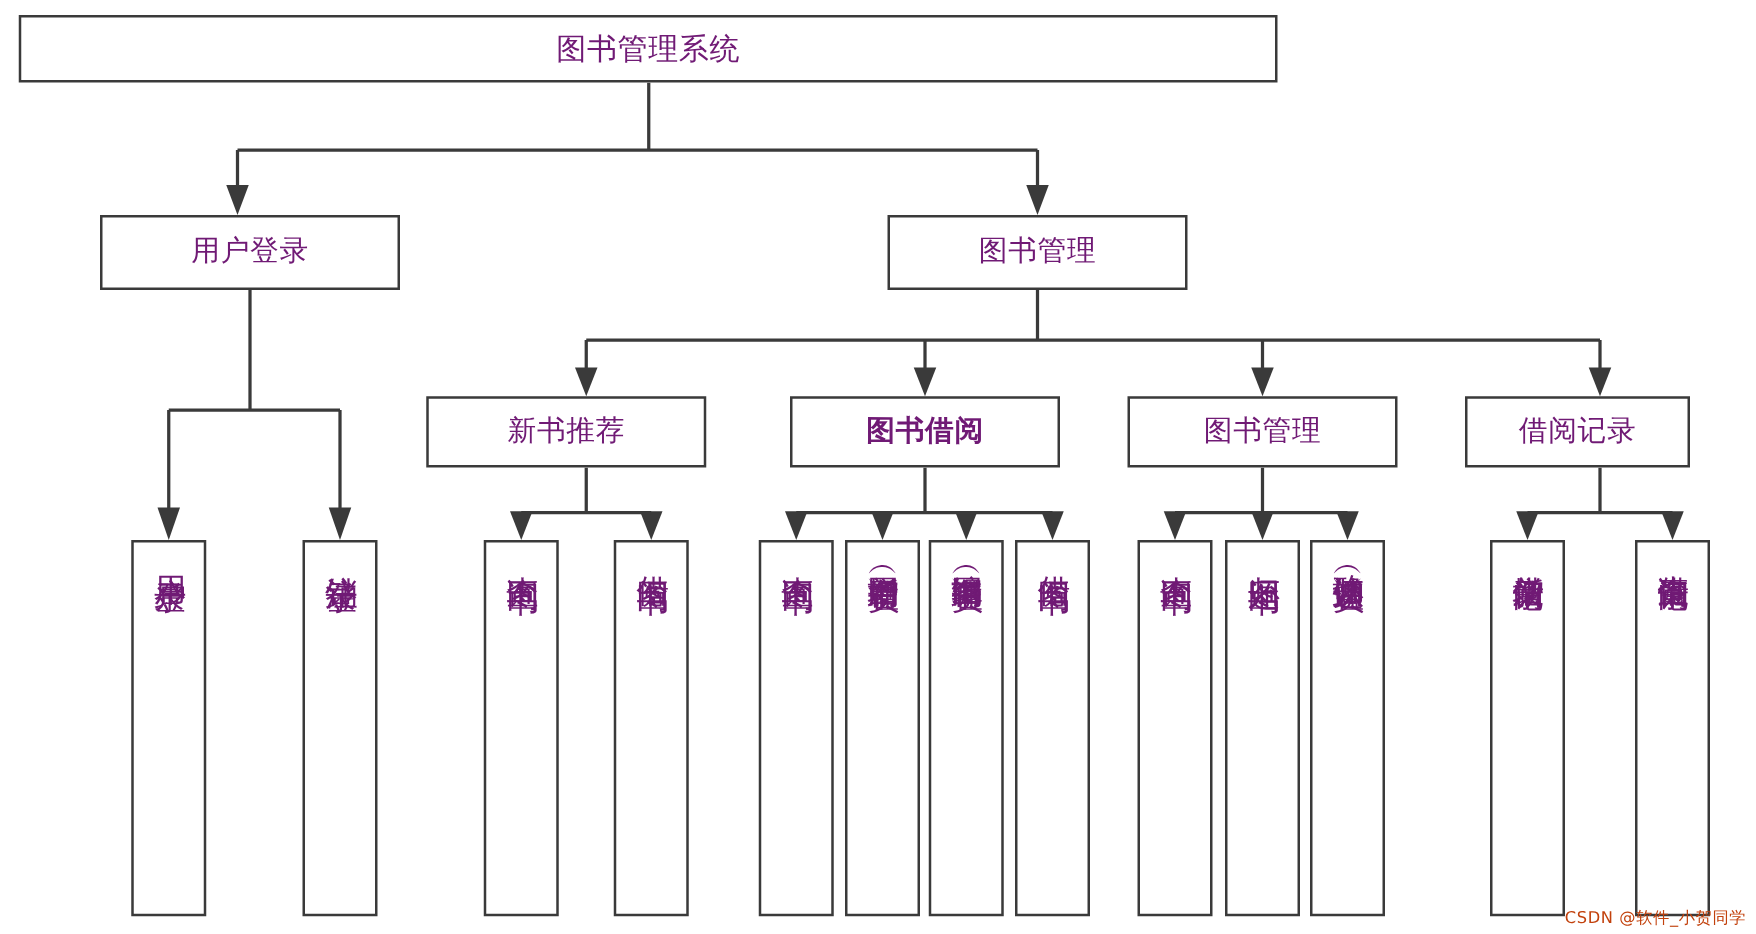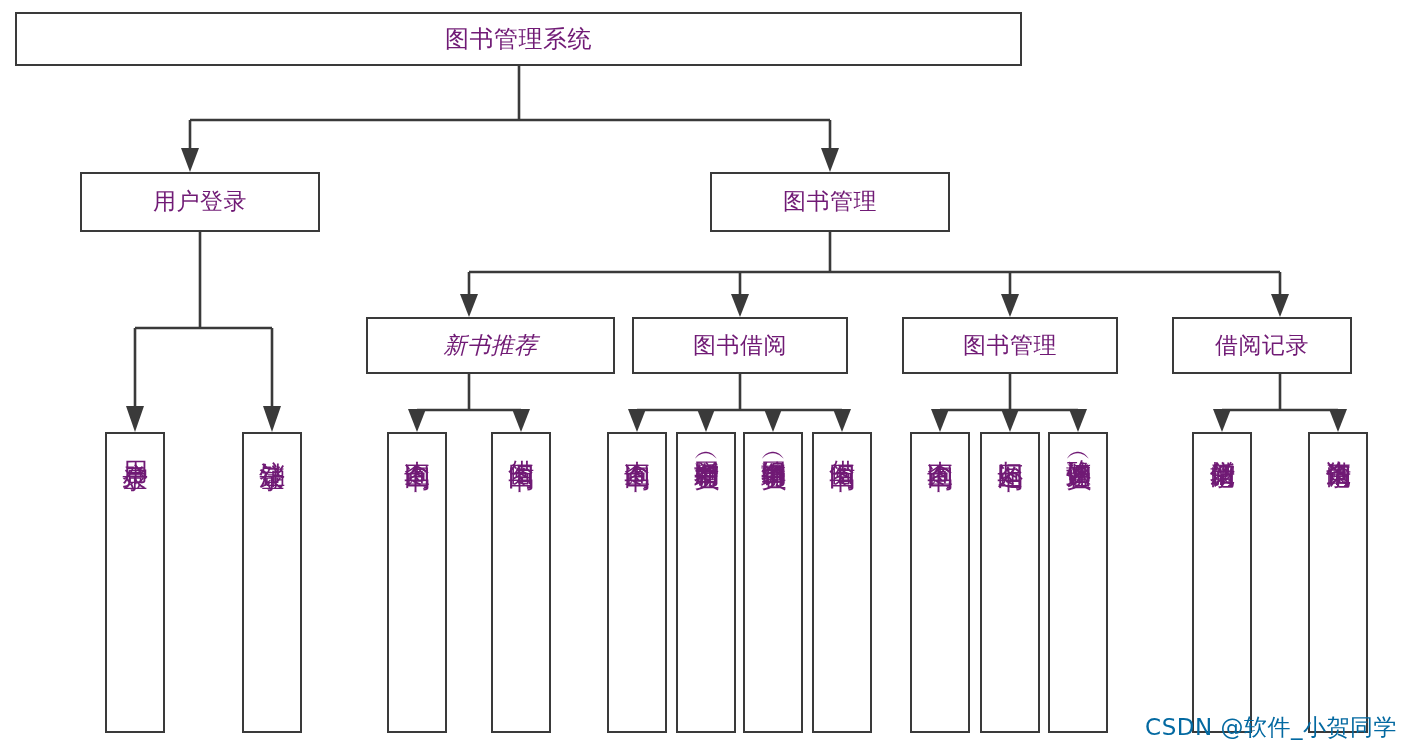--- a/index.html
+++ b/index.html
@@ -68,22 +68,22 @@
   .edge {
     stroke: #3a3a3a;
     stroke-width: 2.6;
     fill: none;
   }
   .arrowhead { fill: #3a3a3a; }
   #watermark {
     position: absolute;
     right: 8px;
     bottom: 4px;
-    font-size: 23px;
-    color: #0369a1;
+    font-size: 13px;
+    color: #c2410c;
     letter-spacing: 0.5px;
     user-select: none;
   }
 </style>
 </head>
 <body>
 
 <div id="canvas">
 
   <svg class="links" viewBox="0 0 1405 747">
@@ -149,24 +149,24 @@
     <span class="label">图书管理系统</span>
   </div>
 
   <div class="node horiz" style="left:80px; top:172px; width:240px; height:60px;">
     <span class="label">用户登录</span>
   </div>
   <div class="node horiz" style="left:710px; top:172px; width:240px; height:60px;">
     <span class="label">图书管理</span>
   </div>
 
-  <div class="node horiz" style="left:366px; top:317px; width:249px; height:57px;font-style:italic;">
+  <div class="node horiz" style="left:341px; top:317px; width:224px; height:57px;">
     <span class="label">新书推荐</span>
   </div>
-  <div class="node horiz" style="left:632px; top:317px; width:216px; height:57px;">
+  <div class="node horiz" style="left:632px; top:317px; width:216px; height:57px;font-weight:bold;">
     <span class="label">图书借阅</span>
   </div>
   <div class="node horiz" style="left:902px; top:317px; width:216px; height:57px;">
     <span class="label">图书管理</span>
   </div>
   <div class="node horiz" style="left:1172px; top:317px; width:180px; height:57px;">
     <span class="label">借阅记录</span>
   </div>
 
   <div class="node vert" style="left:105px; top:432px; width:60px; height:301px;">

